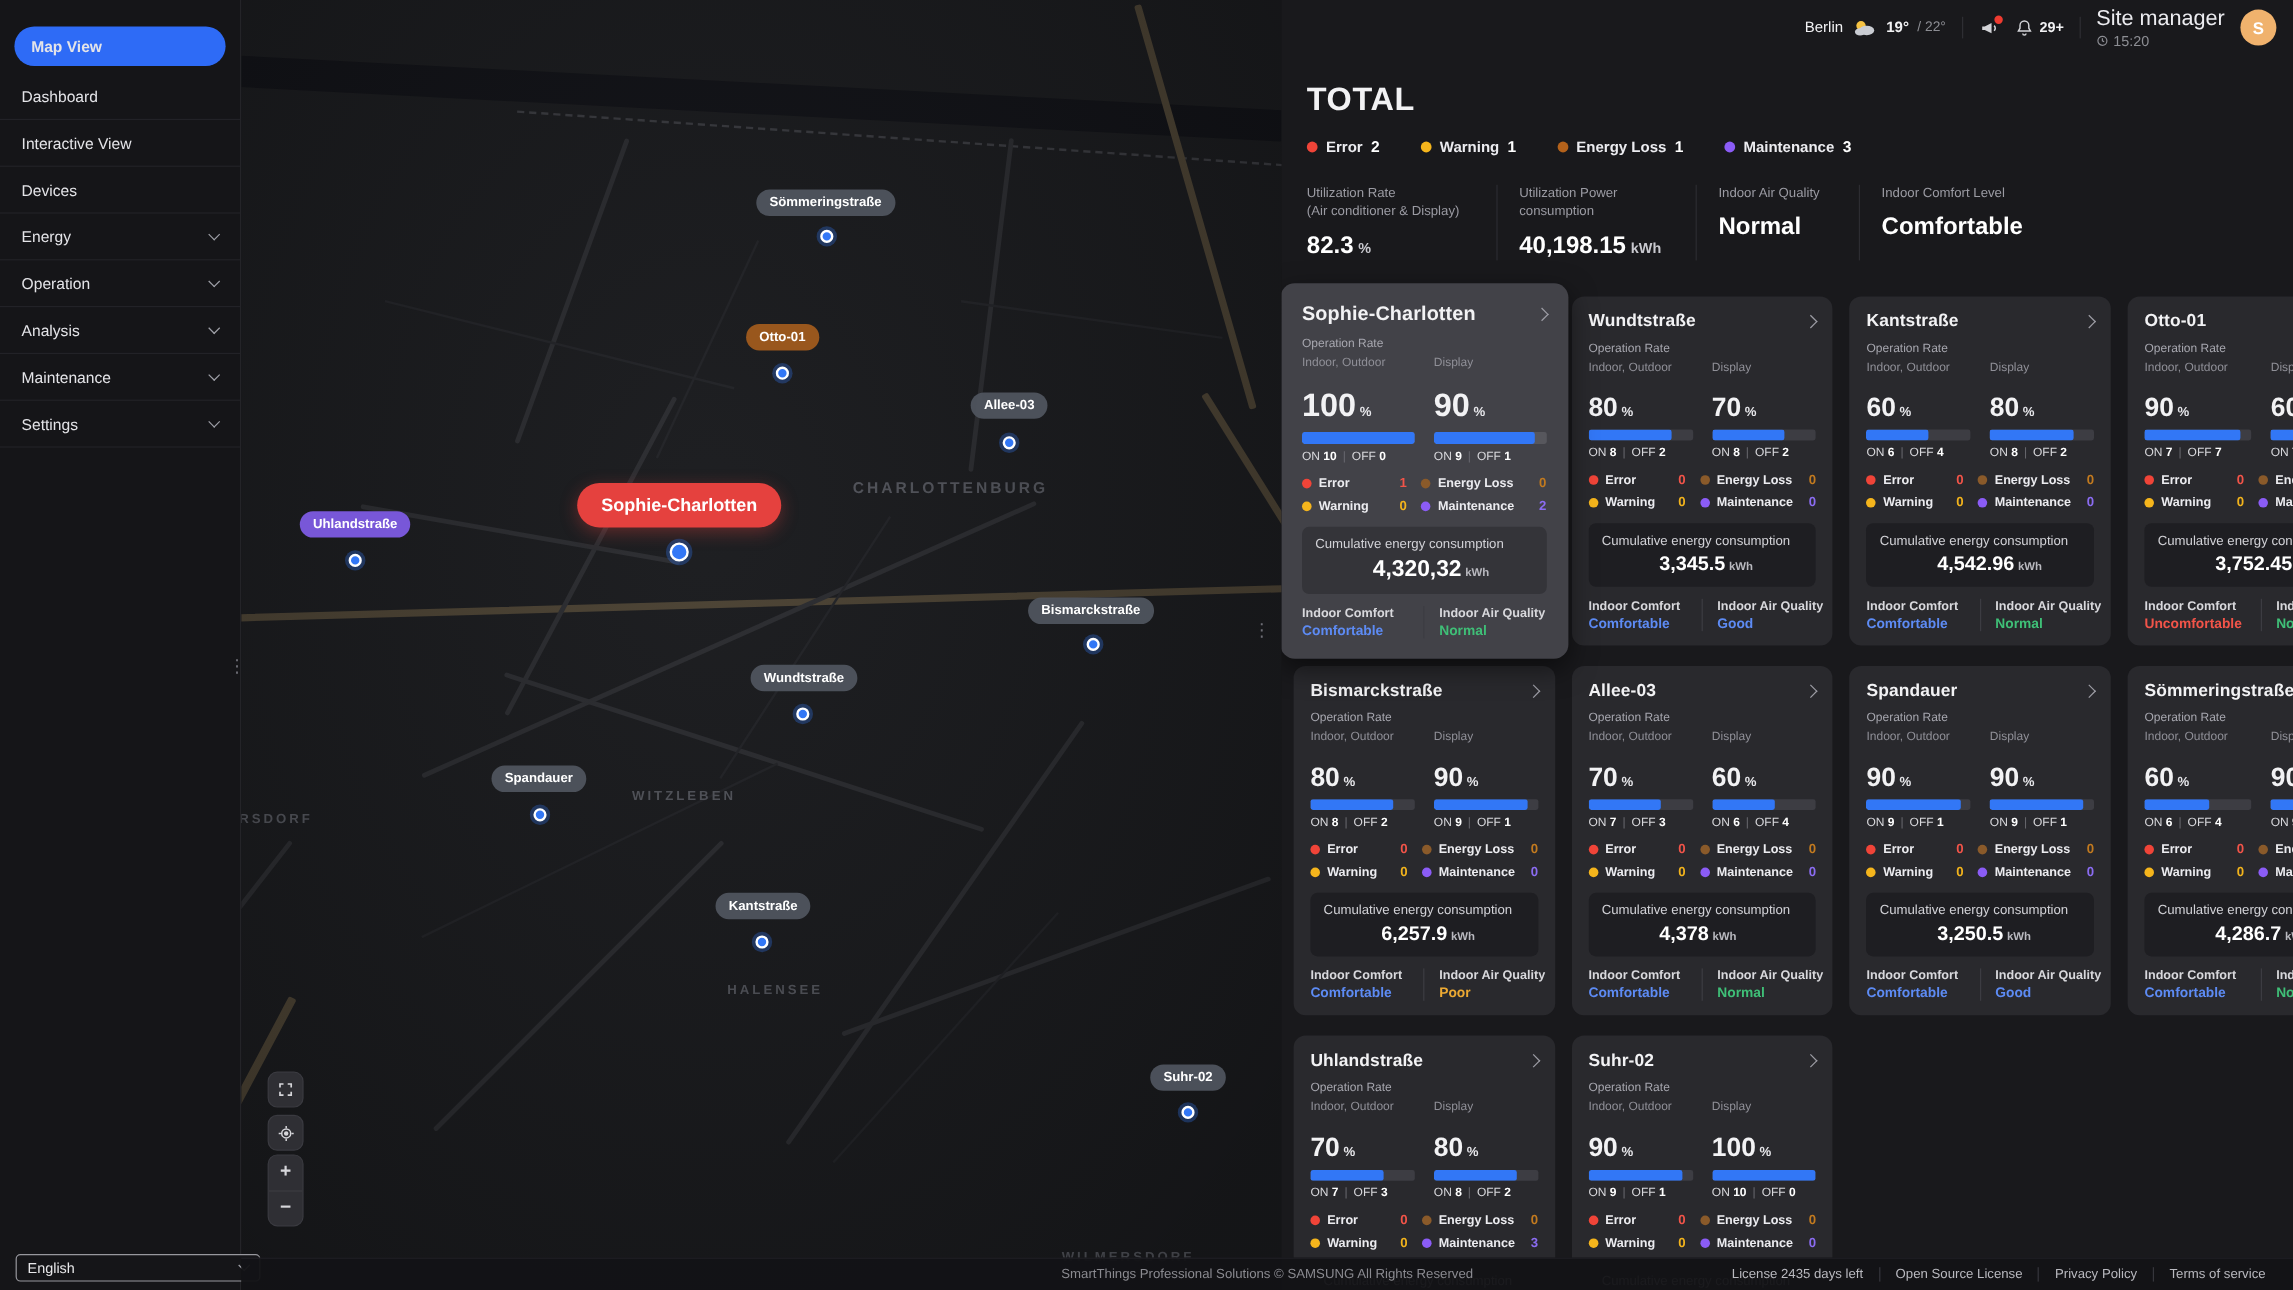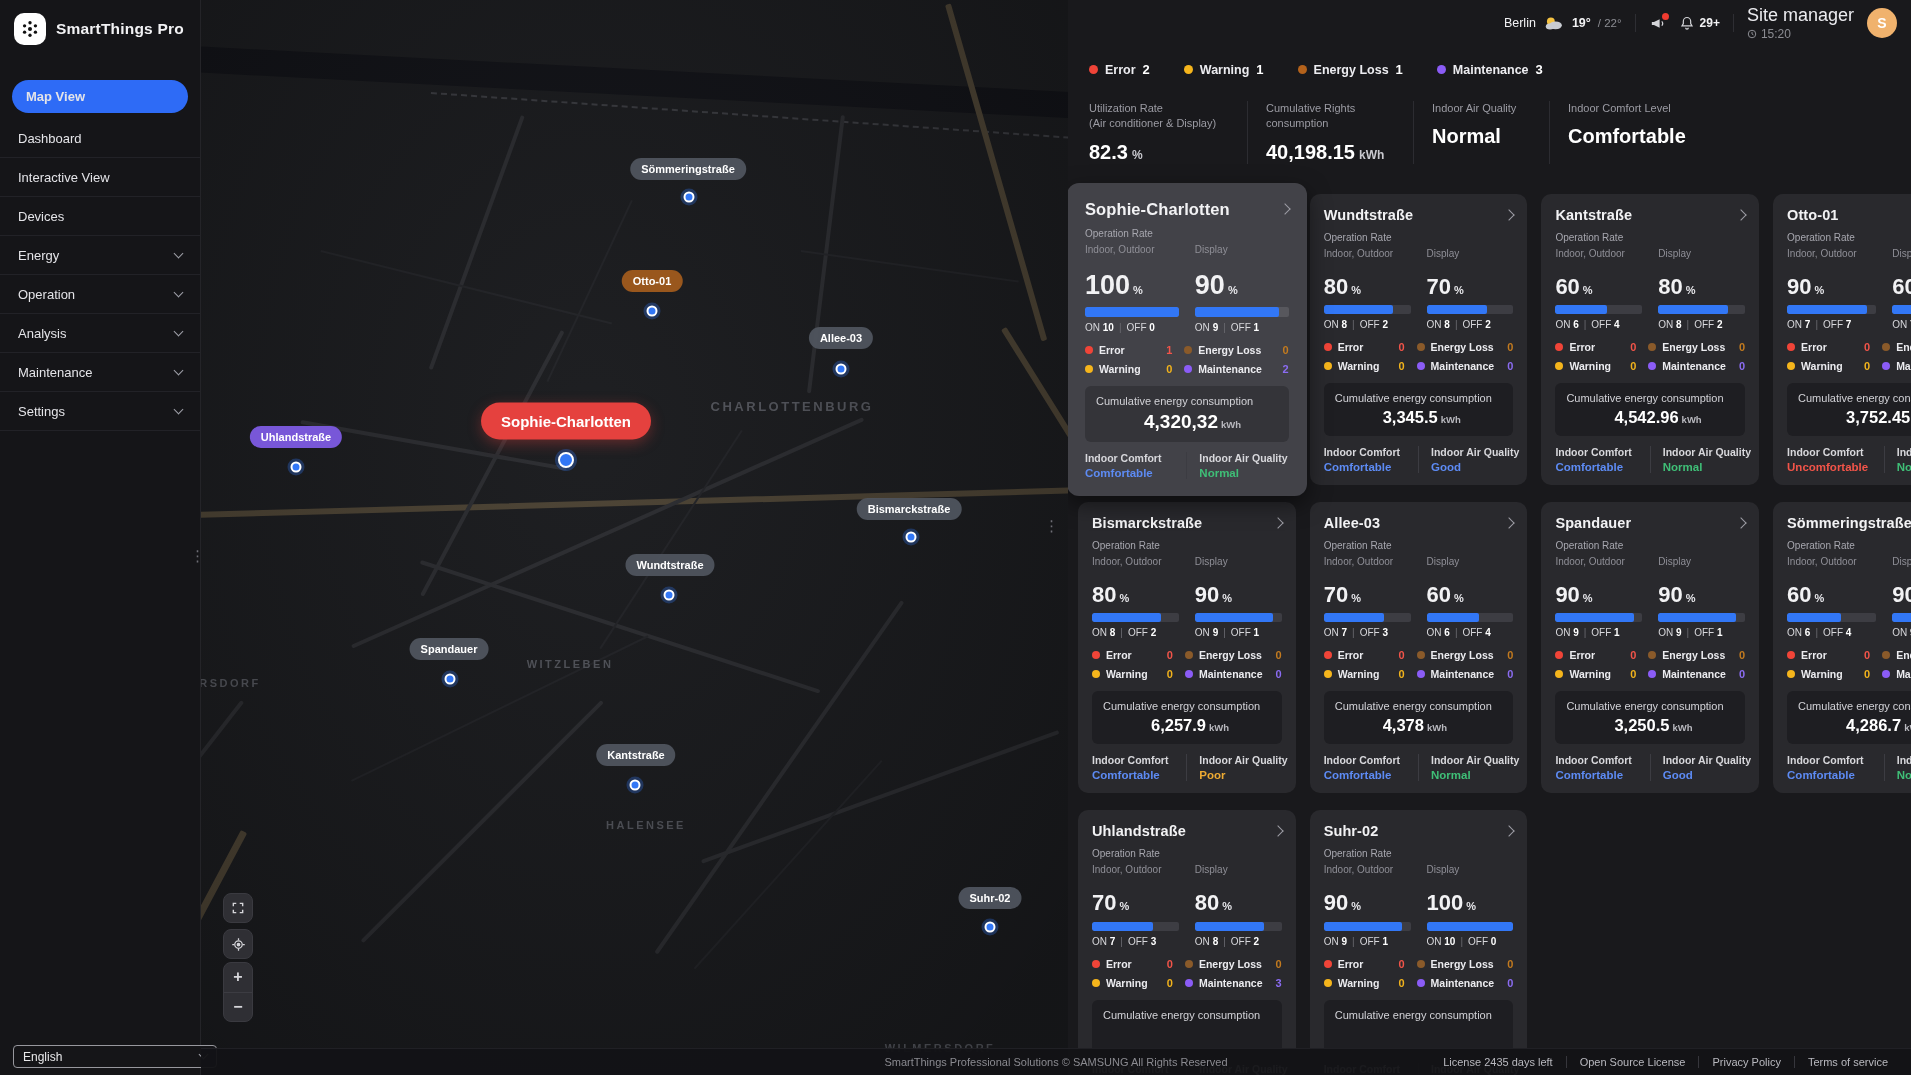--- a/index.html
+++ b/index.html
@@ -142,34 +142,20 @@
   .copyright { position:absolute; left:50%; top:50%; transform:translate(-50%,-50%); font-size:11px; color:#8a8a90;
     white-space:nowrap; }
   #footer-links { position:absolute; right:10px; top:0; height:100%; display:flex; align-items:center; list-style:none; }
   #footer-links li { font-size:11px; color:#b9b9bf; padding:0 13px; cursor:pointer; white-space:nowrap; }
   #footer-links li + li { border-left:1px solid #36363c; }
 </style>
 </head>
 <body>
 
 <aside id="sidebar">
-  <div class="logo-row">
-    <span class="logo-badge">
-      <svg width="20" height="20" viewBox="0 0 24 24" fill="#111">
-        <circle cx="12" cy="12" r="2.4"></circle>
-          <circle cx="12" cy="4.5" r="2"></circle>
-          <circle cx="18.5" cy="8.2" r="2"></circle>
-        <circle cx="18.5" cy="15.8" r="2"></circle>
-          <circle cx="12" cy="19.5" r="2"></circle>
-          <circle cx="5.5" cy="15.8" r="2"></circle>
-        <circle cx="5.5" cy="8.2" r="2"></circle>
-      </svg>
-    </span>
-    <span class="app-title">SmartThings Pro</span>
-  </div>
   <nav id="side-menu">
   <div class="side-item active">
     <span class="side-label">Map View</span>
 
   </div>
 
   <div class="side-item">
     <span class="side-label">Dashboard</span>
 
   </div>
@@ -358,20 +344,21 @@
         <svg width="10" height="10" viewBox="0 0 24 24" fill="none" stroke="#8c8d93" stroke-width="2.4">
           <circle cx="12" cy="12" r="9"></circle>
             <path d="M12 7v5l3.5 2"></path>
         </svg>
         <span>15:20</span>
       </div>
     </div>
     <div class="avatar">S</div>
   </div>
 
+  <h1 class="total-title">TOTAL</h1>
   <div id="total-legend">
   <div class="legend-item">
     <span class="dot" style="background: rgb(240, 68, 56);"></span>
     <span class="l-label">Error</span>
     <span class="l-count">2</span>
   </div>
 
   <div class="legend-item">
     <span class="dot" style="background: rgb(245, 181, 28);"></span>
     <span class="l-label">Warning</span>
@@ -393,21 +380,21 @@
   <div id="total-stats">
   <div class="stat">
     <div class="stat-label">Utilization Rate</div>
     <div class="stat-label stat-label2">(Air conditioner &amp; Display)</div>
     <div class="stat-value">
       <span>82.3</span><span class="stat-unit">%</span>
     </div>
   </div>
 
   <div class="stat">
-    <div class="stat-label">Cumulative Rights</div>
+    <div class="stat-label">Utilization Power</div>
     <div class="stat-label stat-label2">consumption</div>
     <div class="stat-value">
       <span>40,198.15</span><span class="stat-unit">kWh</span>
     </div>
   </div>
 
   <div class="stat">
     <div class="stat-label">Indoor Air Quality</div>
 
     <div class="stat-value">

